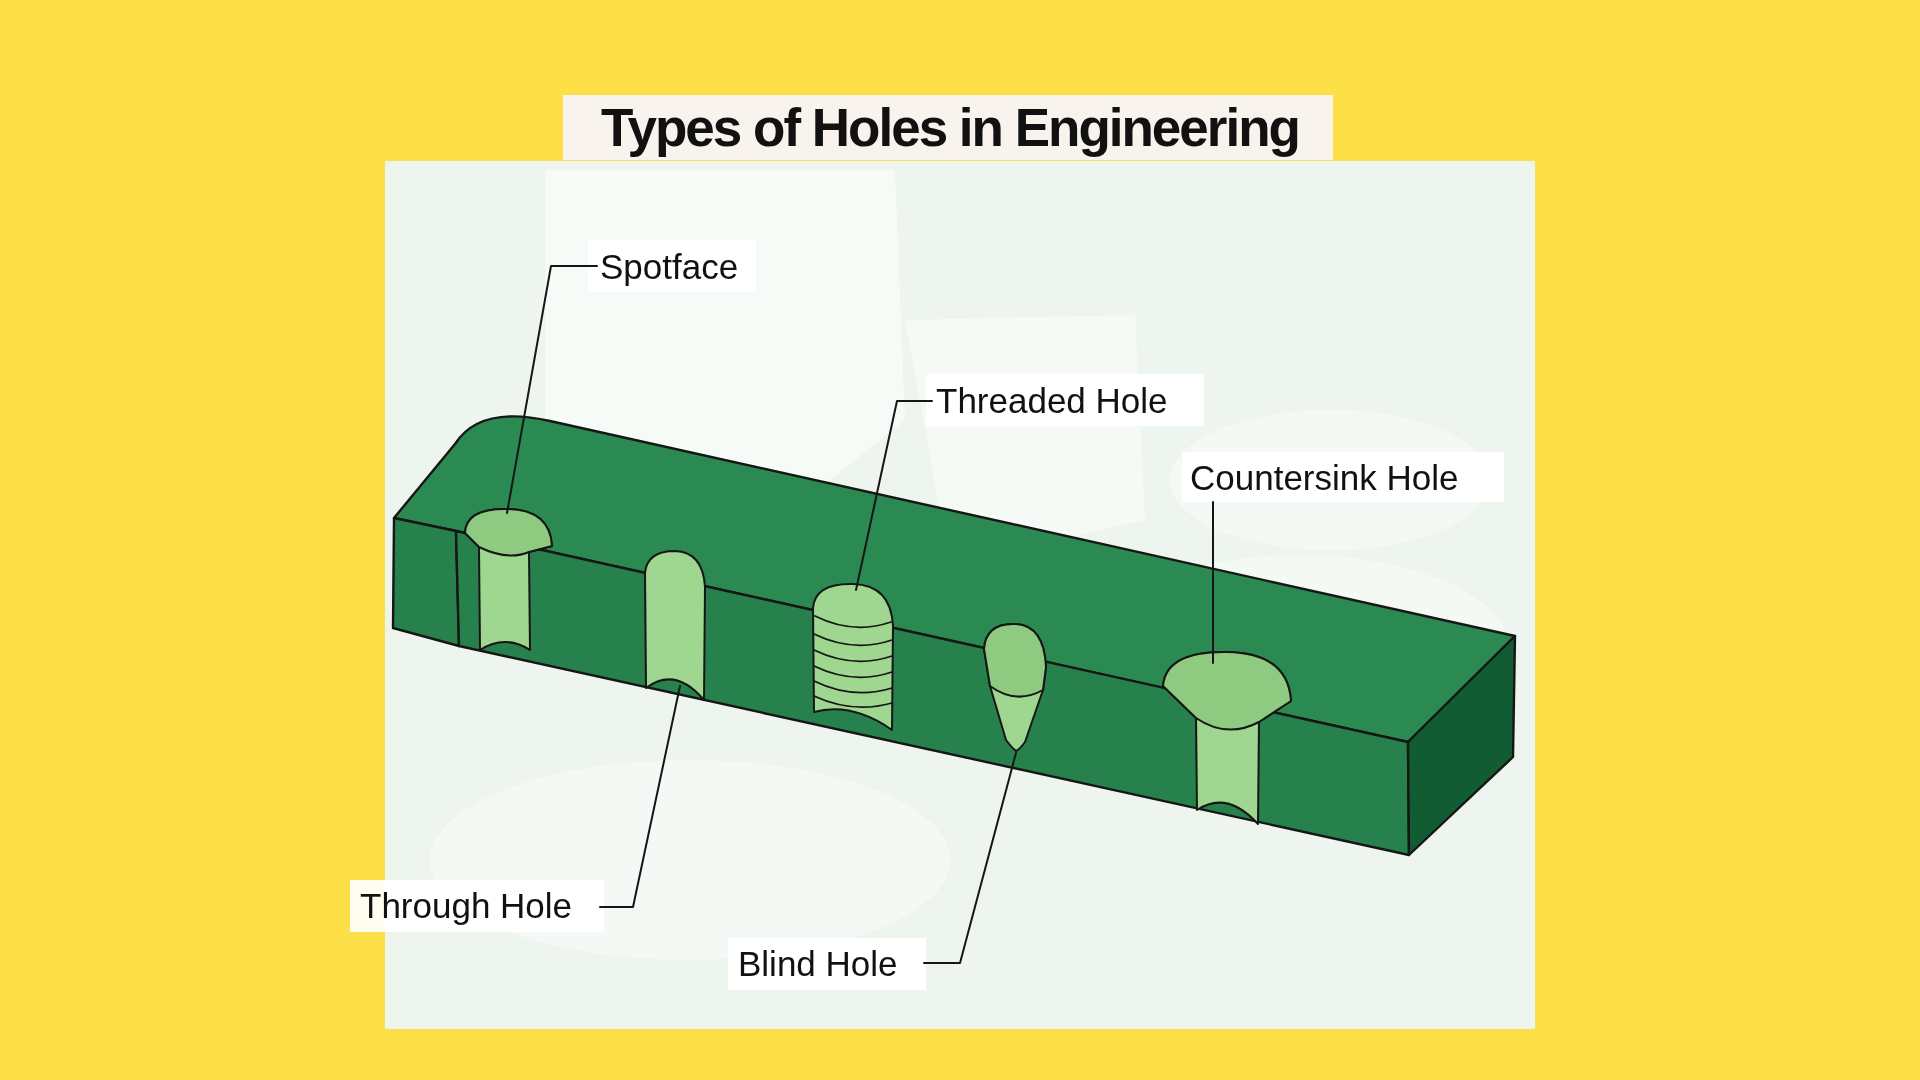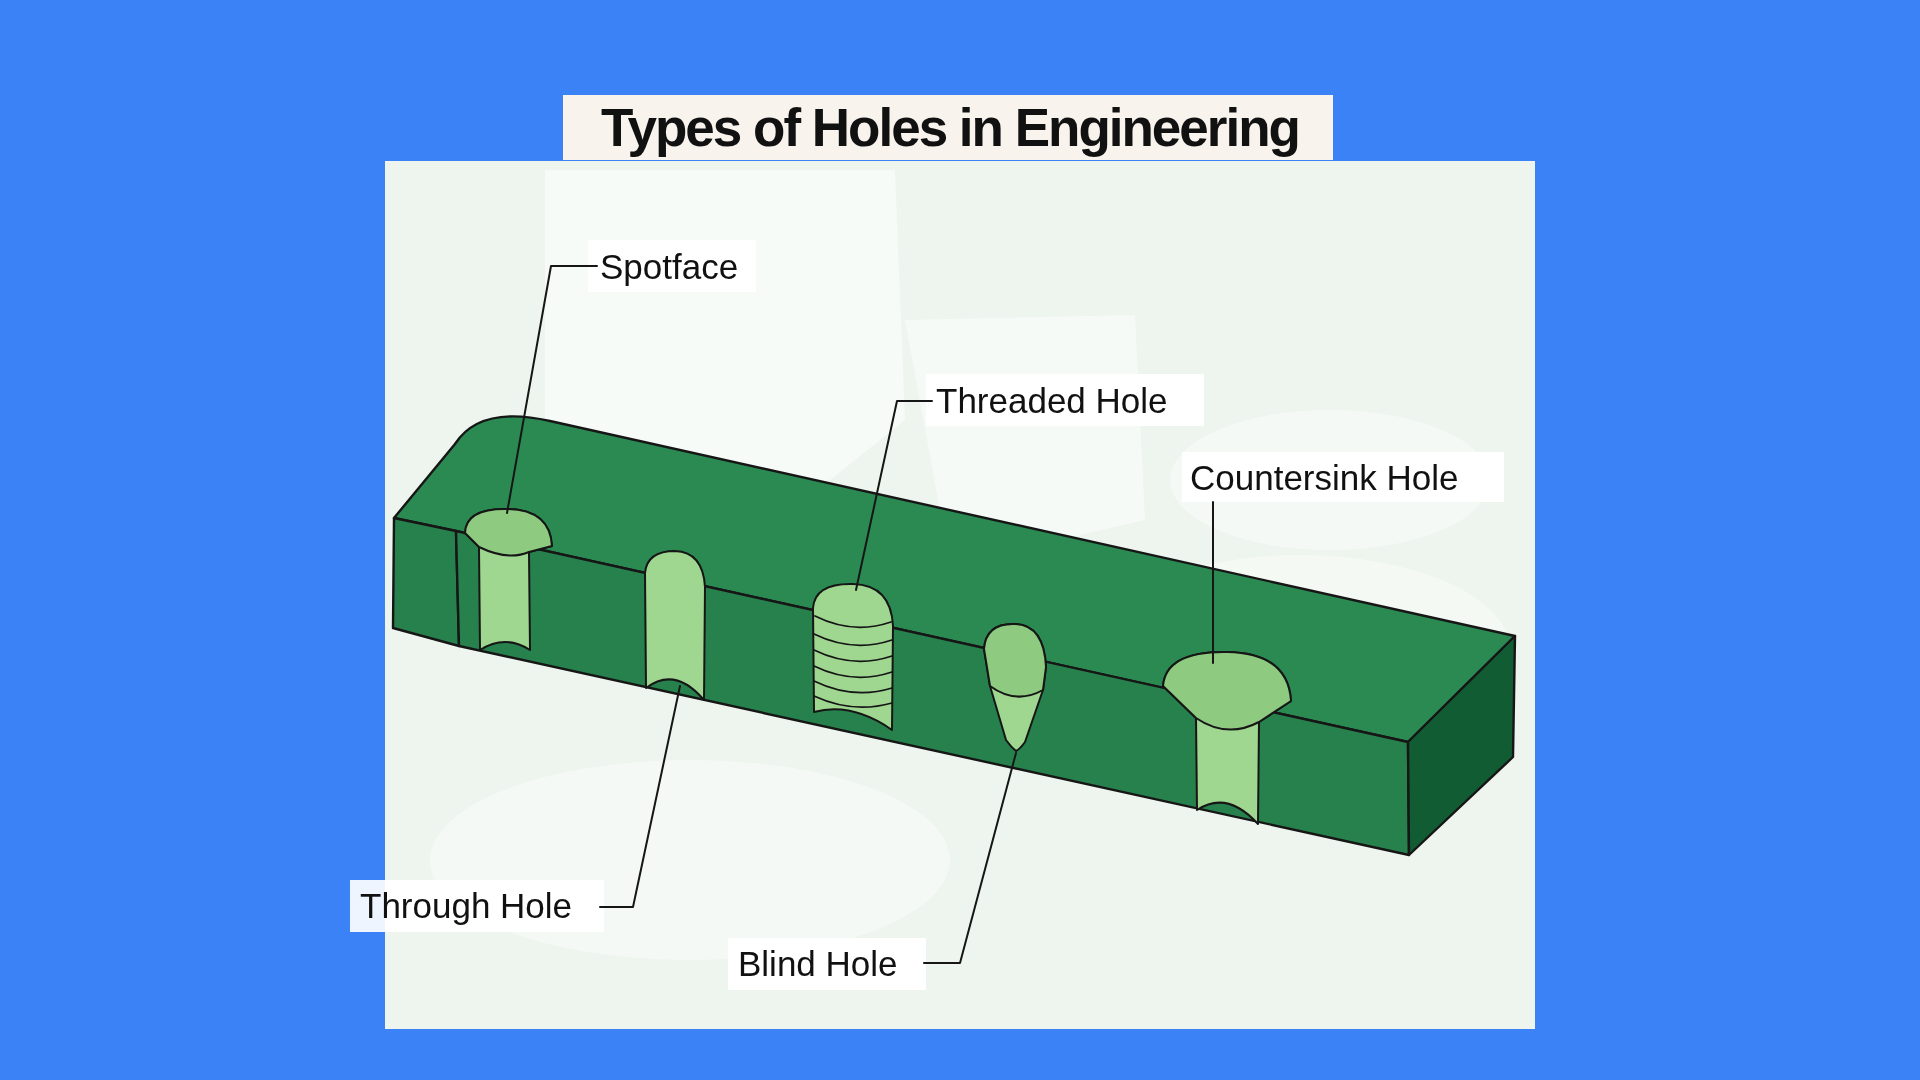--- a/index.html
+++ b/index.html
@@ -1,16 +1,16 @@
 <!DOCTYPE html>
 <html style="--top-face: #2b8a52; --front-face: #27814c; --side-face: #115c32; --hole-light: #9fd690; --hole-mid: #8ecb80; --outline: #161616; --text: #111111; --canvas-tint: #edf5ee; --title-bg: #f8f3ec; --label-bg: #ffffff;"><head>
 <meta charset="utf-8">
 <style>
   html,body{margin:0;padding:0;background:#ffffff;}
-  #stage{position:relative;width:1920px;height:1080px;background:#3b82f6;overflow:hidden;}
+  #stage{position:relative;width:1920px;height:1080px;background:#fde047;overflow:hidden;}
   svg{position:absolute;left:0;top:0;}
   .face{stroke:var(--outline);stroke-width:2.4;stroke-linejoin:round;}
   .hole{stroke:var(--outline);stroke-width:2;stroke-linejoin:round;stroke-linecap:round;}
   .holeline{fill:none;stroke:var(--outline);stroke-width:1.8;stroke-linecap:round;}
   .leader{fill:none;stroke:var(--outline);stroke-width:2;stroke-linejoin:round;stroke-linecap:round;}
   .lbl{font-family:"Liberation Sans","DejaVu Sans",sans-serif;font-size:35px;fill:var(--text);}
   .title{font-family:"Liberation Sans","DejaVu Sans",sans-serif;font-size:53px;font-weight:700;letter-spacing:-2px;fill:var(--text);}
   .labelbox{fill:var(--label-bg);opacity:0.92;}
   .blob{fill:#ffffff;}
 </style>

